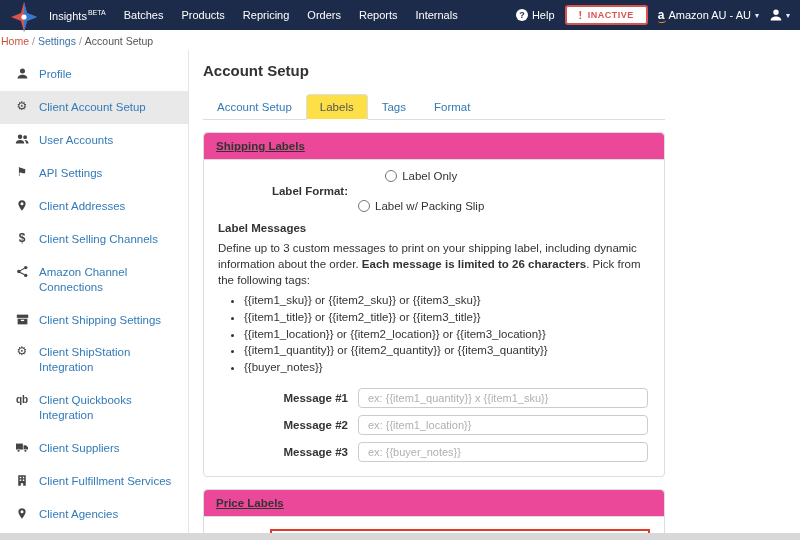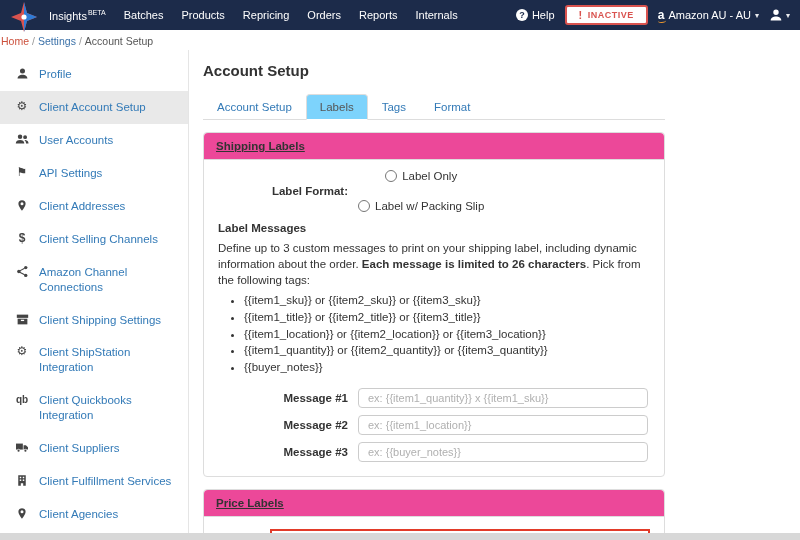--- a/index.html
+++ b/index.html
@@ -46,21 +46,21 @@
   .side-icon svg { vertical-align:top; }
   .qb-glyph { font-weight:bold; font-size:10px; }
 
   .main { flex:1; padding:8px 0 0 14px; }
   .page-title { font-size:15px; font-weight:bold; color:#333; margin:4px 0 14px; }
 
   
   .tabs { width:462px; border-bottom:1px solid #ddd; display:flex; }
   .tab { font-size:11.5px; padding:6px 13px; color:#337ab7; text-decoration:none; cursor:pointer;
     border:1px solid transparent; border-radius:4px 4px 0 0; position:relative; top:1px; }
-  .tab.active { color:#555; background:#7dd3fc; border-color:#ddd #ddd #fff; cursor:default; }
+  .tab.active { color:#555; background:#fde047; border-color:#ddd #ddd #fff; cursor:default; }
 
   
   .panel { width:462px; border:1px solid #ddd; border-radius:4px; margin-top:12px; background:#fff; }
   .panel-heading { background:#ec4899; border-bottom:1px solid #ddd; border-radius:4px 4px 0 0;
     padding:7px 12px; font-size:11.5px; font-weight:bold; color:#333;text-decoration:underline; }
   .panel-body { padding:10px 14px 12px; font-size:11.5px; }
 
   .form-row { display:flex; align-items:center; margin-bottom:7px; }
   .form-label { flex:none; width:140px; text-align:right; font-weight:bold; padding-right:10px; font-size:11.5px; }
   .radio-group { display:flex; align-items:center; gap:18px;flex-direction:column; }

